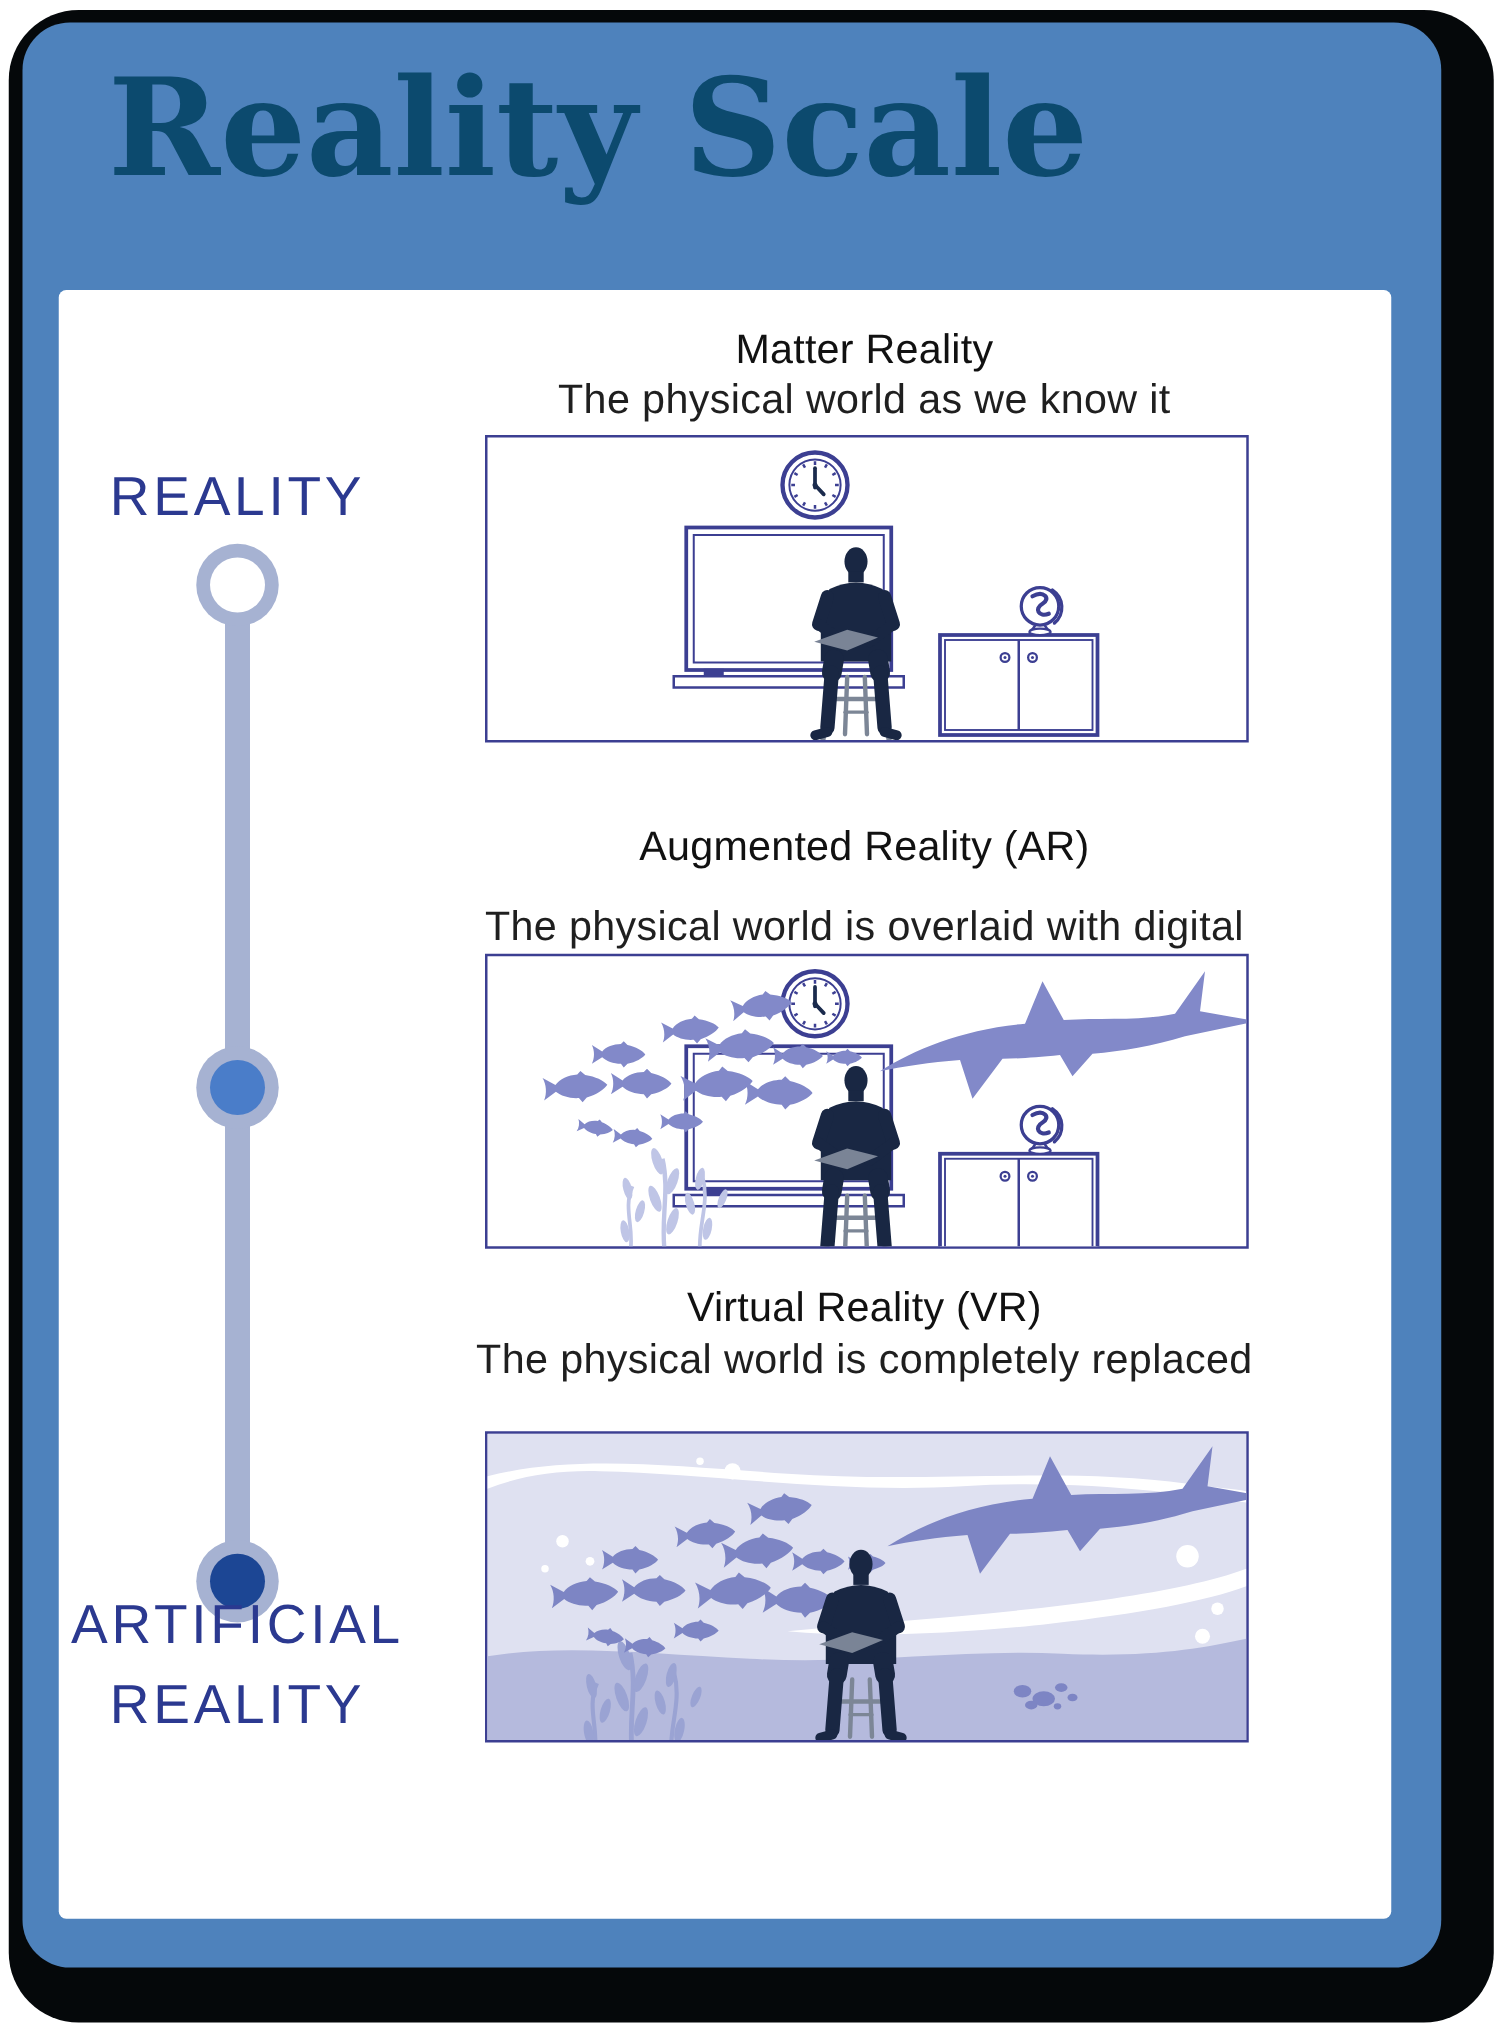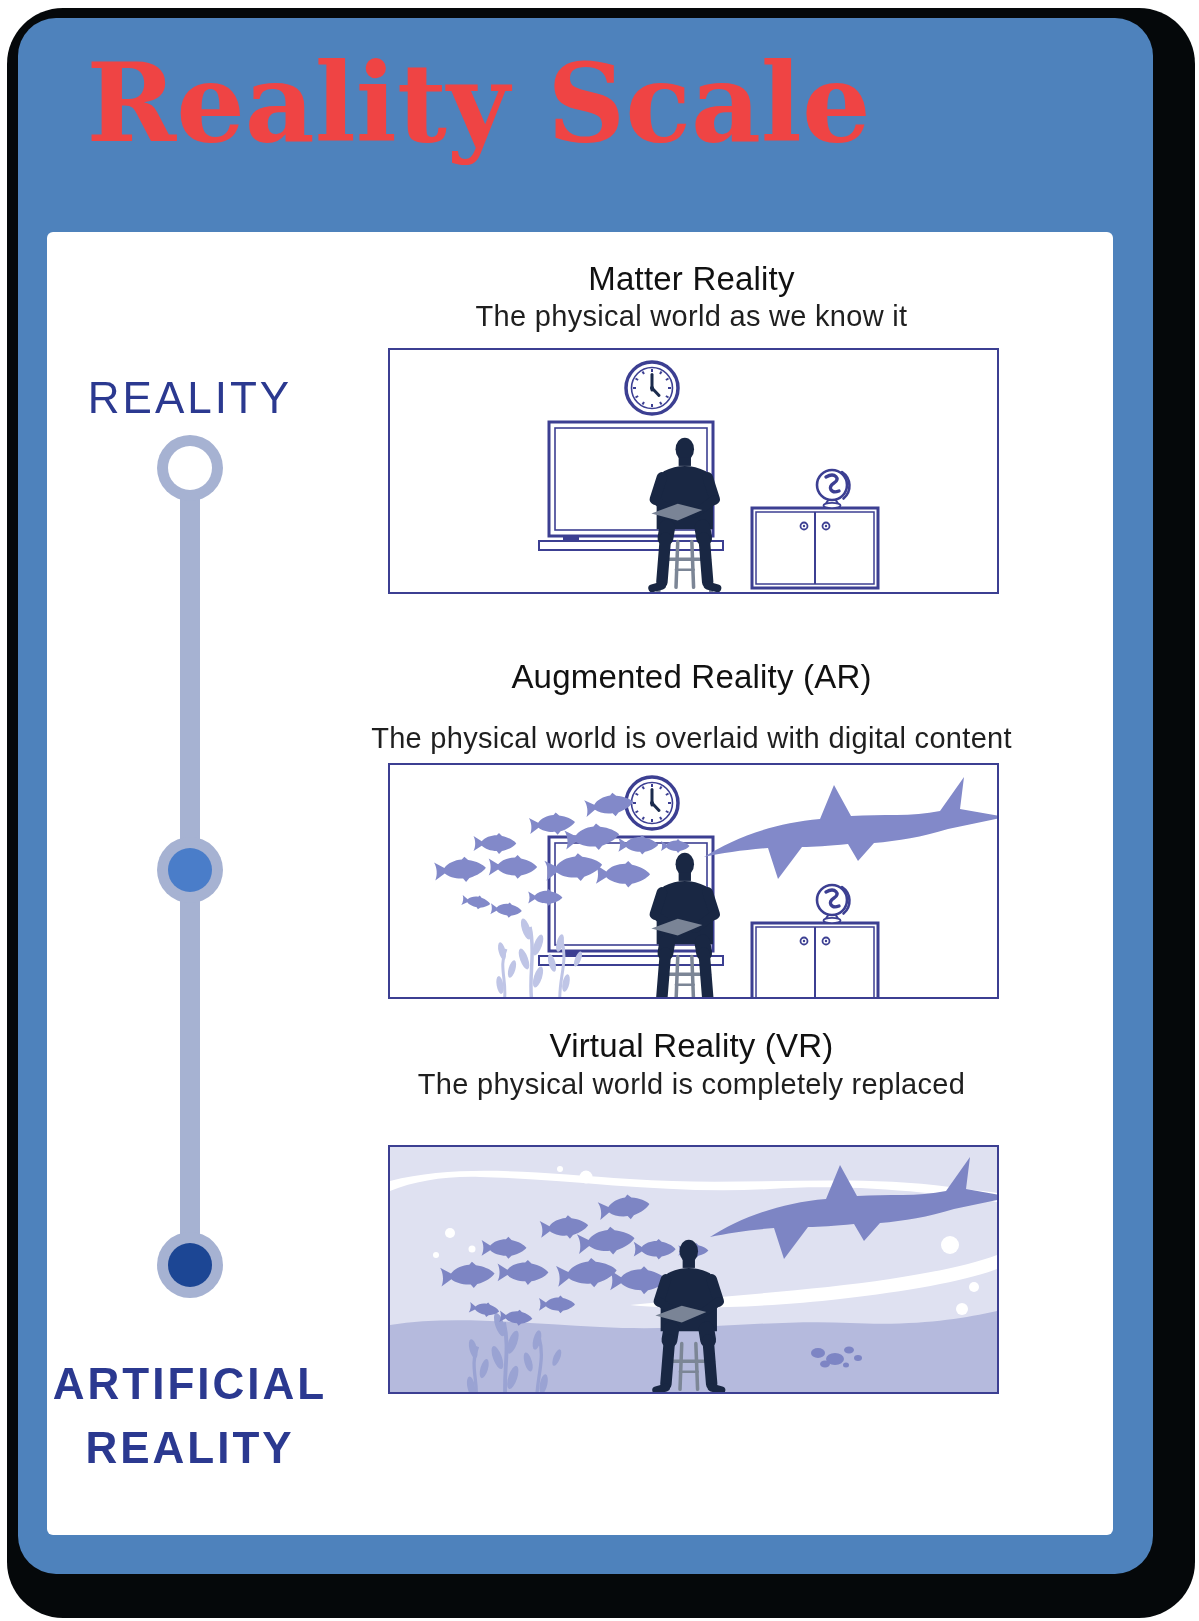--- a/index.html
+++ b/index.html
@@ -3,28 +3,28 @@
 <meta charset="utf-8">
 <style>
   html,body{margin:0;padding:0;background:#ffffff;}
   .poster{position:relative;width:1199px;height:1621px;background:#ffffff;overflow:hidden;
           font-family:"Liberation Sans",sans-serif;}
   .black-frame{position:absolute;left:7px;top:8px;width:1188px;height:1610px;
                background:#05080a;border-radius:56px;}
   .blue-frame{position:absolute;left:18px;top:18px;width:1135px;height:1556px;
               background:#4e82bc;border-radius:38px;}
   .poster-title{position:absolute;left:18px;top:36px;width:921px;text-align:center;
-                color:#ef4444;font-family:"DejaVu Serif",serif;font-weight:600;
+                color:#0c4a6e;font-family:"DejaVu Serif",serif;font-weight:600;
                 font-size:108px;line-height:1.25;}
   .card{position:absolute;left:47px;top:232px;width:1066px;height:1303px;
         background:#ffffff;border-radius:6px;}
   .sec-head{position:absolute;left:341px;width:607px;text-align:center;
             font-weight:normal;font-size:33px;color:#111111;letter-spacing:0.2px;}
   .sec-sub{position:absolute;left:311px;width:667px;text-align:center;
-           font-weight:300;font-size:29px;color:#1f1f1f;letter-spacing:0.3px;line-height:1.14;}
+           font-weight:300;font-size:33px;color:#1f1f1f;letter-spacing:0.3px;line-height:1.14;}
   .scene-box{position:absolute;left:341px;width:607px;border:2px solid #3c3f92;
              background:#ffffff;box-sizing:content-box;}
   .scene-box svg{display:block;}
   .rail-label{position:absolute;left:0px;width:286px;text-align:center;color:#2b3990;
               font-size:44px;font-weight:300;letter-spacing:3px;line-height:1.45;}
   .ring{position:absolute;width:66px;height:66px;border-radius:50%;background:#a6b2d2;}
   .ring .inner{position:absolute;left:11px;top:11px;width:44px;height:44px;border-radius:50%;}
   .rail-bar{position:absolute;left:133px;top:236px;width:20px;height:797px;background:#a6b2d2;}
   .hidden-defs{position:absolute;width:0;height:0;overflow:hidden;}
 </style>
@@ -188,21 +188,21 @@
     <div class="rail-bar"></div>
     <div class="ring" style="left:110px;top:203px;">
       <span class="inner" style="background:#ffffff;"></span>
     </div>
     <div class="ring" style="left:110px;top:605px;">
       <span class="inner" style="background:#4a7dc9;"></span>
     </div>
     <div class="ring" style="left:110px;top:1000px;">
       <span class="inner" style="background:#1c4694;"></span>
     </div>
-    <div class="rail-label" style="top:1120px;font-weight:bold;">
+    <div class="rail-label" style="top:1036px;">
       <div>ARTIFICIAL</div>
       <div>REALITY</div>
     </div>
 
     <div class="sec-head" style="top:28px;">Matter Reality</div>
     <div class="sec-sub" style="top:68px;">The physical world as we know it</div>
     <div class="scene-box" style="top:116px;height:242px;">
       <svg width="607" height="242" viewBox="0 0 607 242">
         <use href="#def-classroom"></use>
       </svg>

